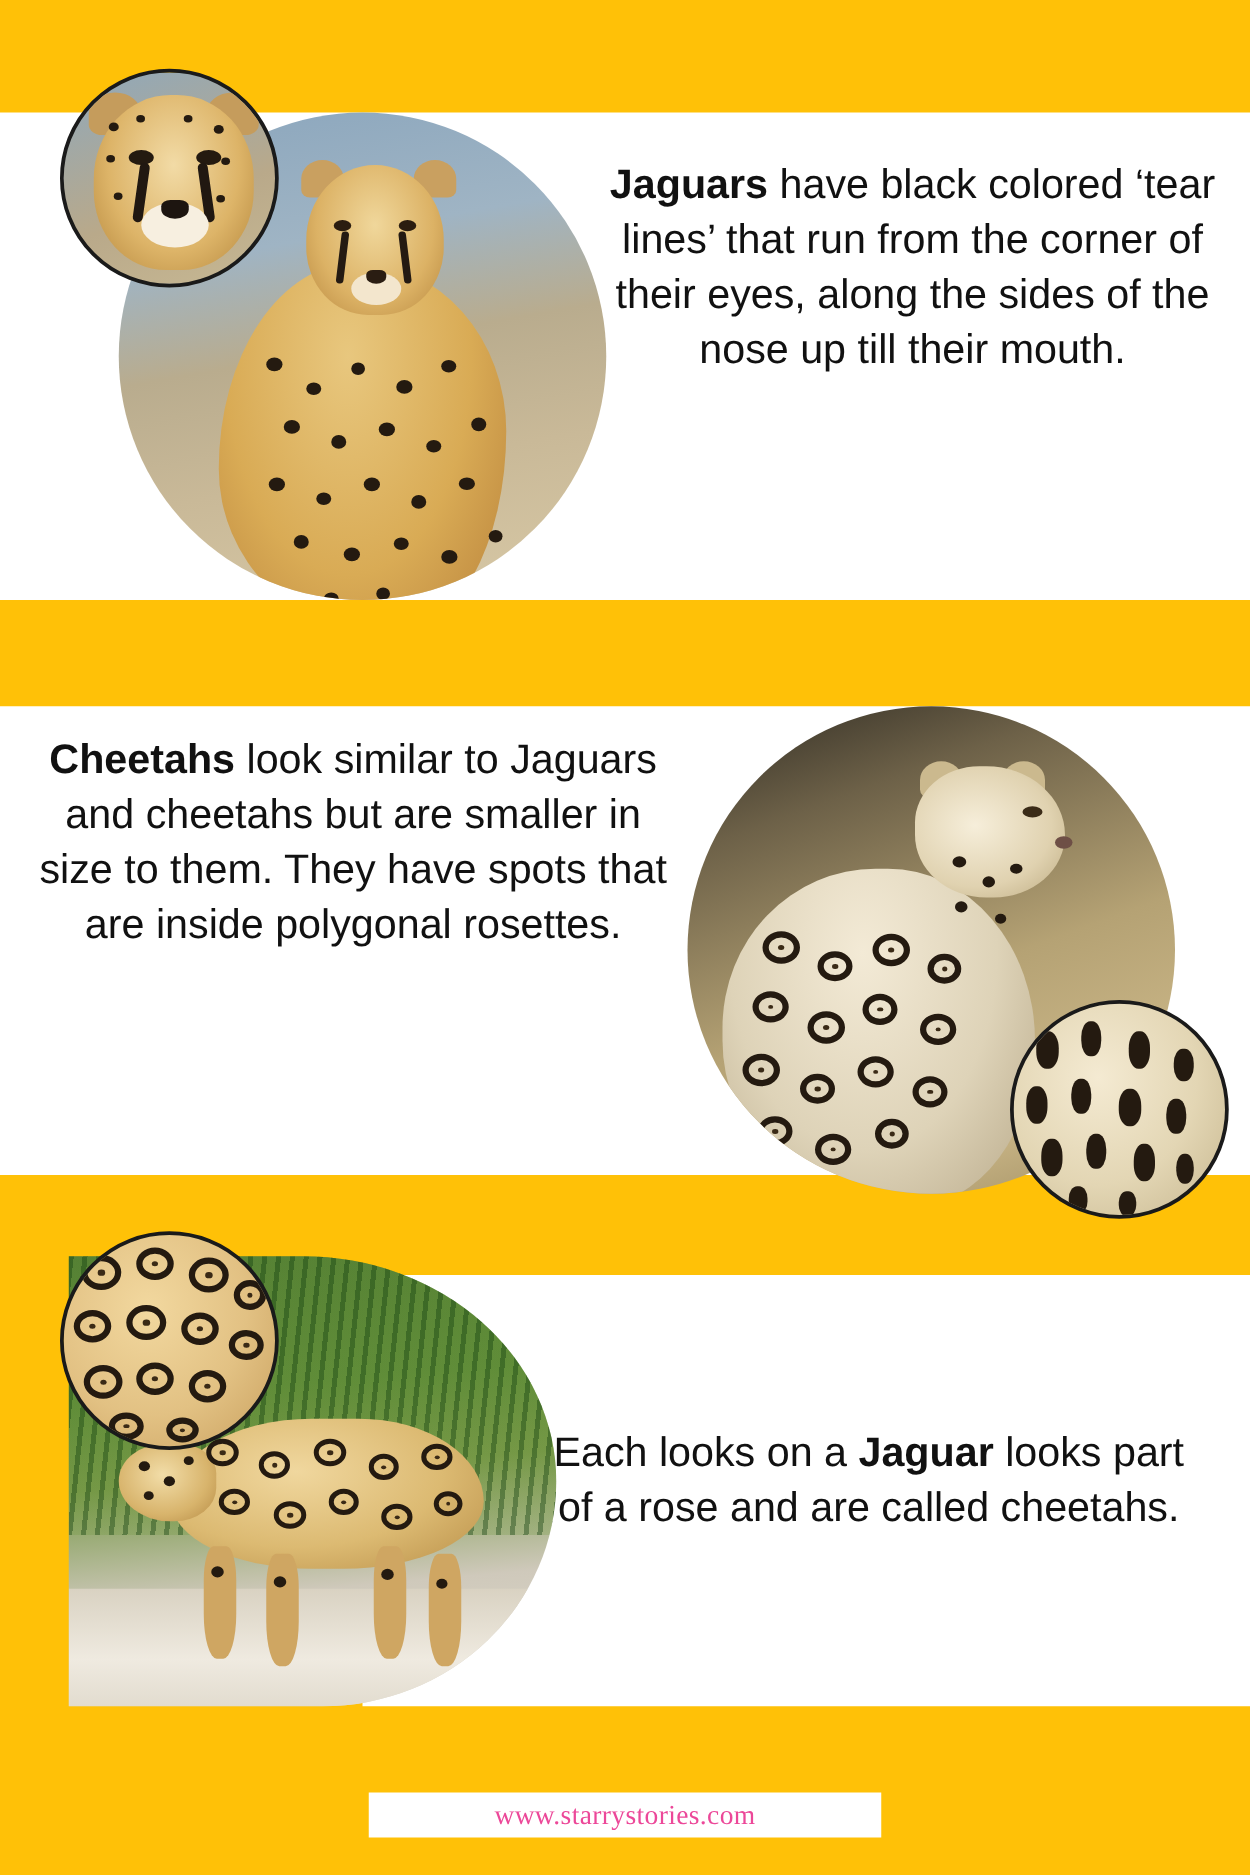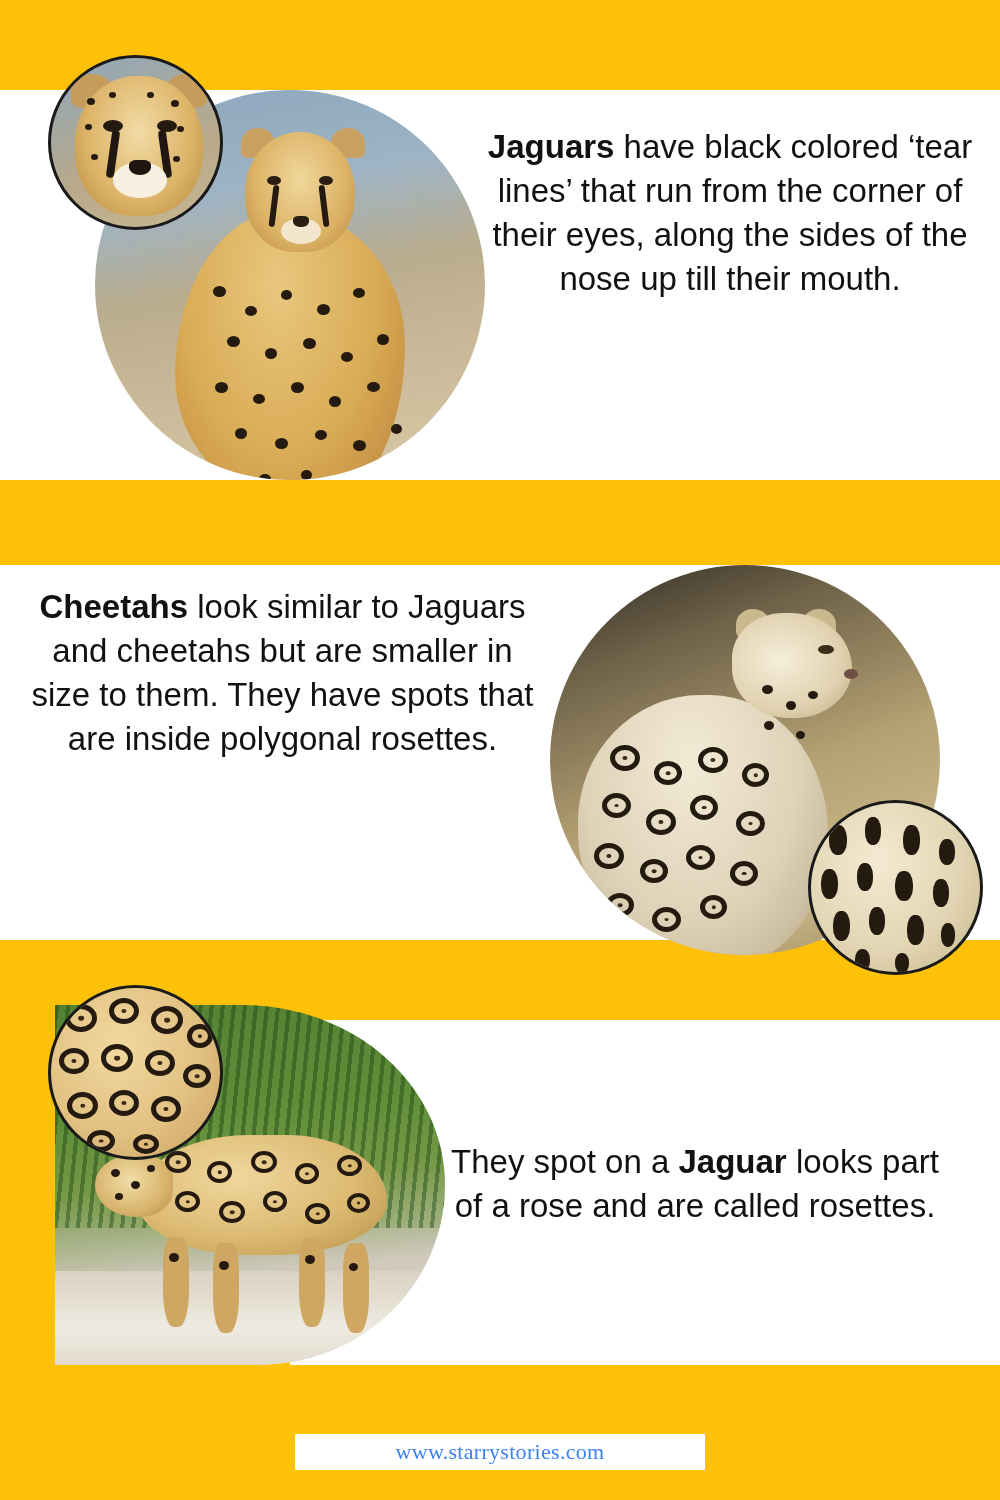--- a/index.html
+++ b/index.html
@@ -186,21 +186,21 @@
 
   
   #footer-bar {
     position: absolute;
     left: 295px; top: 1434px; width: 410px; height: 36px;
     background: #FFFFFF;
     display: flex; align-items: center; justify-content: center;
   }
   #footer-bar span {
     font-family: "Liberation Serif", serif;
-    font-size: 22px; color: #3b82f6; letter-spacing: .3px;
+    font-size: 22px; color: #ec4899; letter-spacing: .3px;
   }
 </style>
 </head>
 <body>
 
 <div class="panel" style="left:0; top:90px; width:1000px; height:390px;"></div>
 
 <div class="text-block" style="left:470px; top:125px; width:520px;">
   <b>Jaguars</b><span>  have black colored ‘tear lines’ that run from the corner of their eyes, along the sides of the nose up till their mouth.</span>
 </div>
@@ -317,21 +317,21 @@
     <div class="spot" style="left:96px;top:112px;width:17px;height:30px;border-radius:45%;"></div>
     <div class="spot" style="left:130px;top:120px;width:14px;height:24px;border-radius:45%;"></div>
     <div class="spot" style="left:44px;top:146px;width:15px;height:22px;border-radius:45%;"></div>
     <div class="spot" style="left:84px;top:150px;width:14px;height:20px;border-radius:45%;"></div>
   </div>
 </div>
 
 <div class="panel" style="left:290px; top:1020px; width:710px; height:345px;"></div>
 
 <div class="text-block" style="left:440px; top:1140px; width:510px;">
-  <span>They spot on a </span><b>Jaguar</b><span> looks part of a rose and are called rosettes.</span>
+  <span>Each looks on a </span><b>Jaguar</b><span> looks part of a rose and are called cheetahs.</span>
 </div>
 
 <div class="photo-blob" id="jaguar-main">
   <div class="grass"></div>
   <div class="ground"></div>
   <div class="jbody"></div>
   <div class="jleg a"></div>
   <div class="jleg b"></div>
   <div class="jleg c"></div>
   <div class="jleg d"></div>

